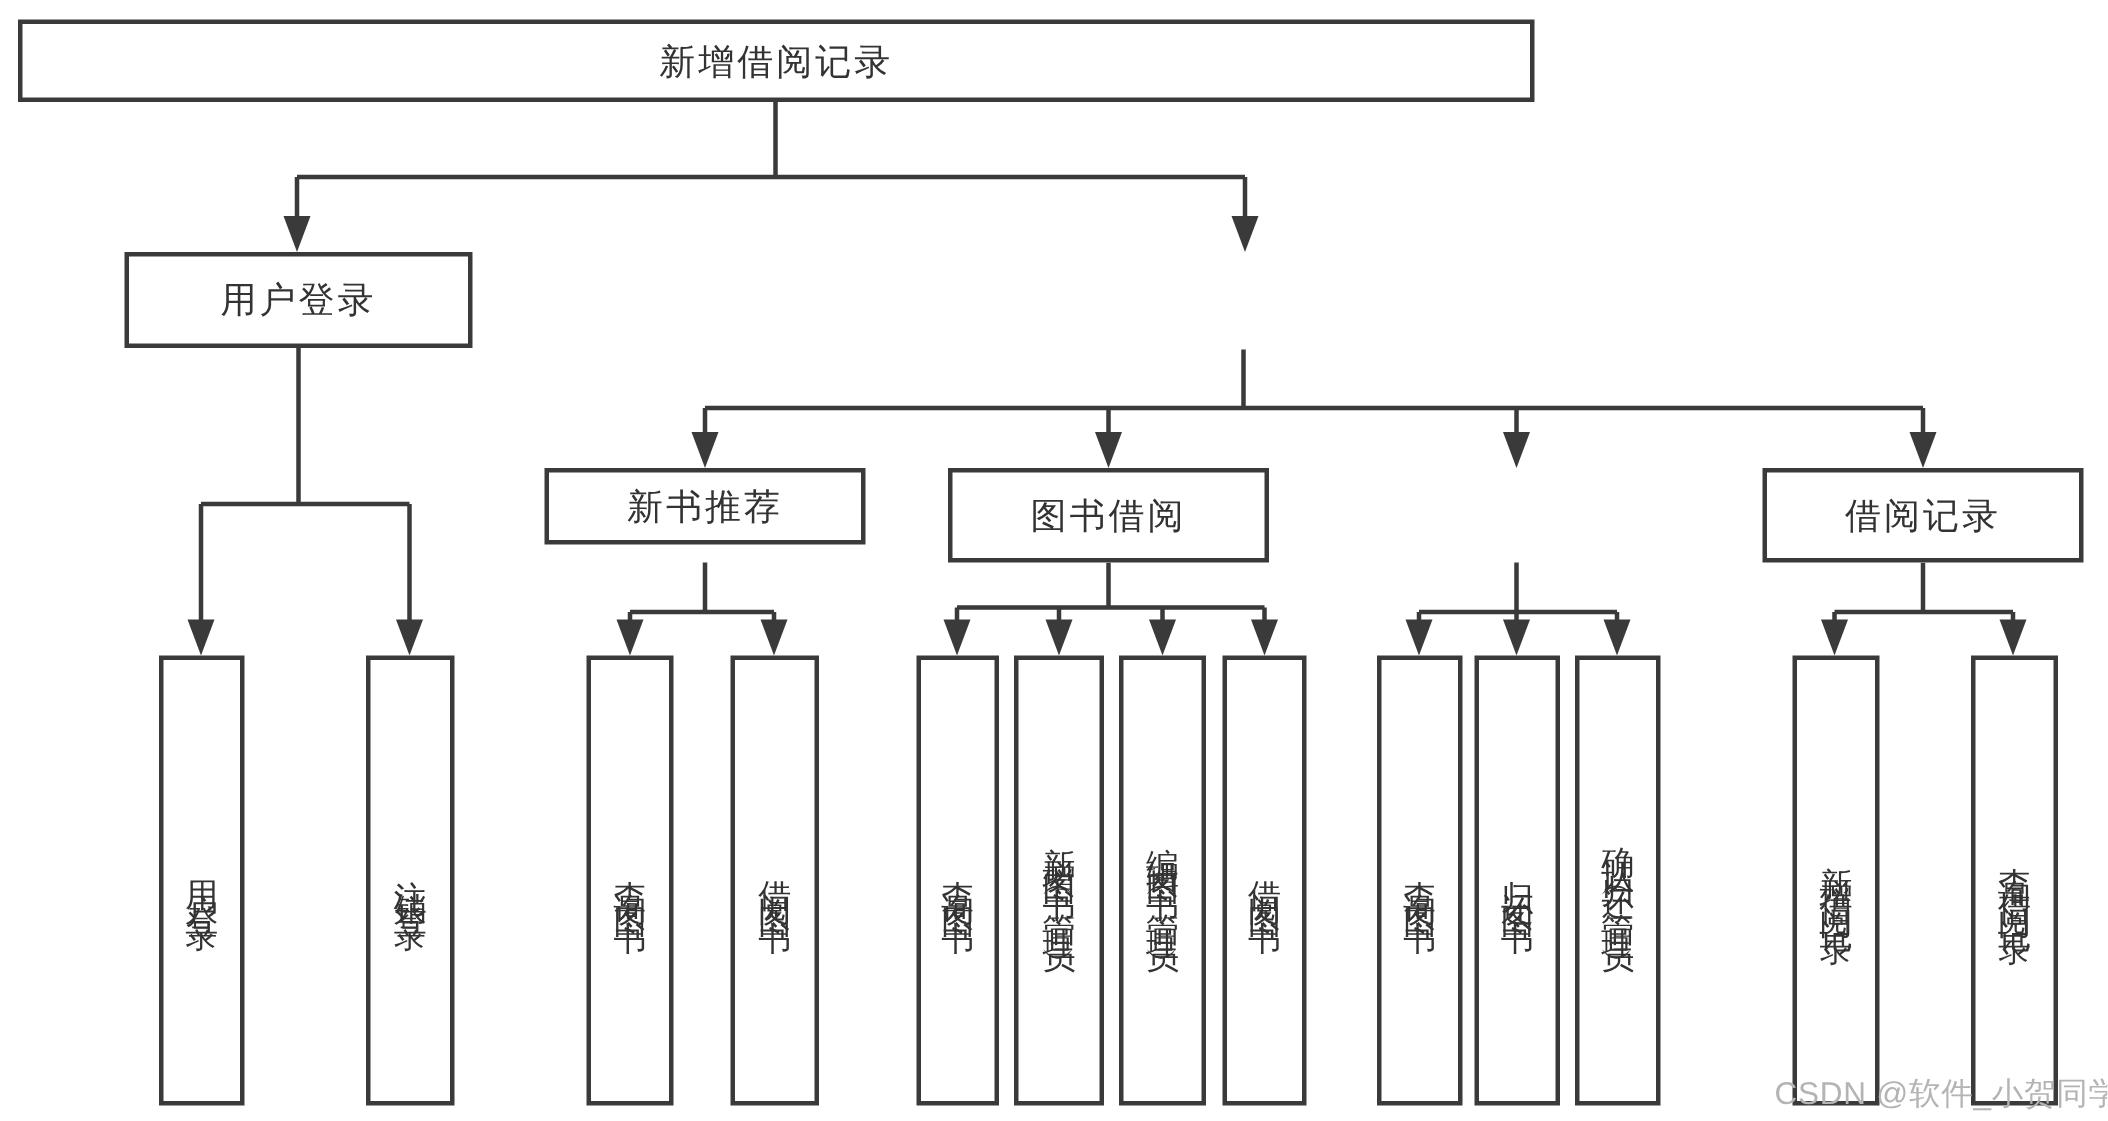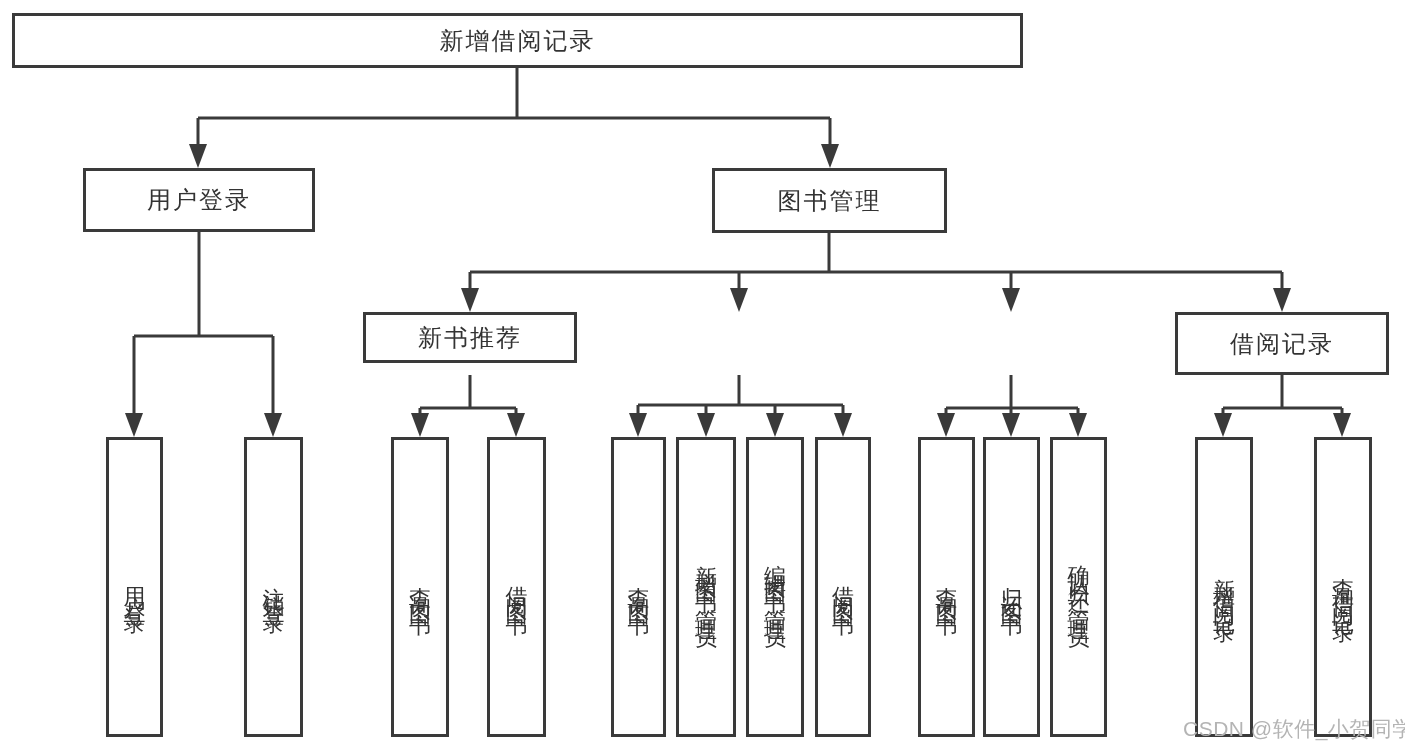--- a/index.html
+++ b/index.html
@@ -83,26 +83,26 @@
     </g>
   </svg>
 
   <div class="node hnode" style="left:12px;top:13px;width:1011px;height:55px">
     <span class="lbl">新增借阅记录</span>
   </div>
 
   <div class="node hnode" style="left:83px;top:168px;width:232px;height:64px">
     <span class="lbl">用户登录</span>
   </div>
-  <div class="node hnode" style="left:712px;top:168px;width:235px;height:65px">
-    <span class="lbl">图书管理</span>
-  </div>
 
   <div class="node hnode" style="left:363px;top:312px;width:214px;height:51px">
     <span class="lbl">新书推荐</span>
+  </div>
+  <div class="node hnode" style="left:632px;top:312px;width:214px;height:63px">
+    <span class="lbl">图书借阅</span>
   </div>
   <div class="node hnode" style="left:1175px;top:312px;width:214px;height:63px">
     <span class="lbl">借阅记录</span>
   </div>
 
   <div class="node vnode" style="left:106px;top:437px;width:57px;height:300px">
     <span class="lbl">用户登录</span>
   </div>
   <div class="node vnode" style="left:244px;top:437px;width:59px;height:300px">
     <span class="lbl">注销登录</span>

